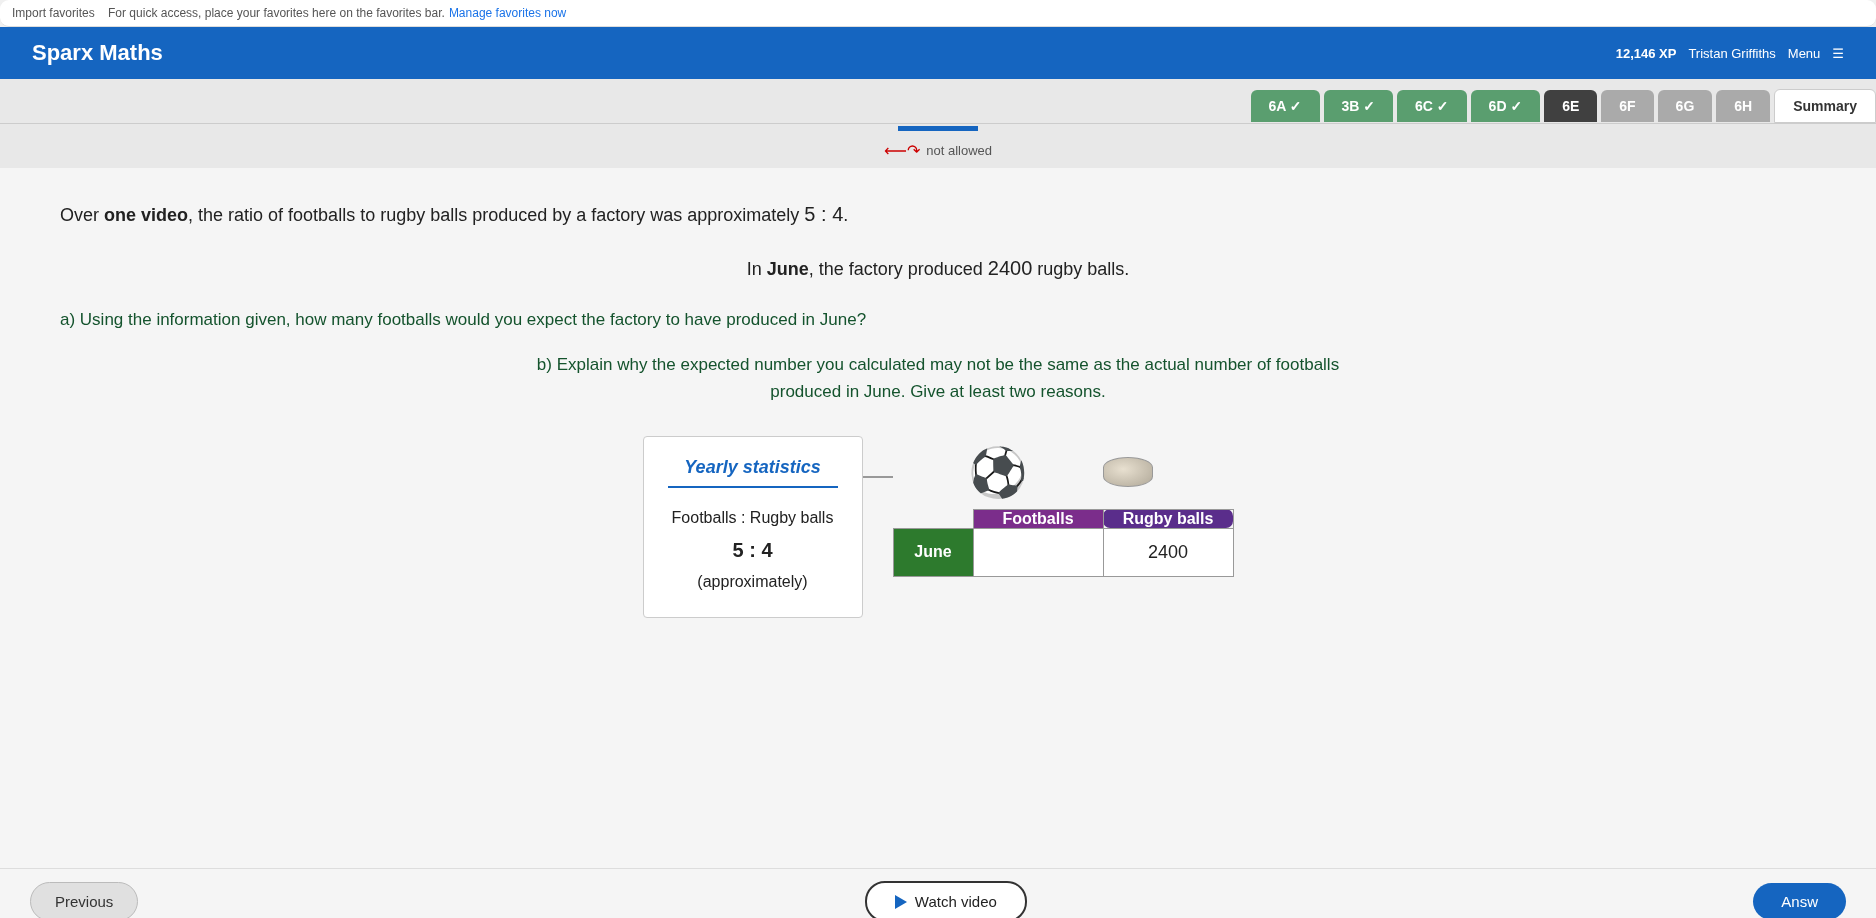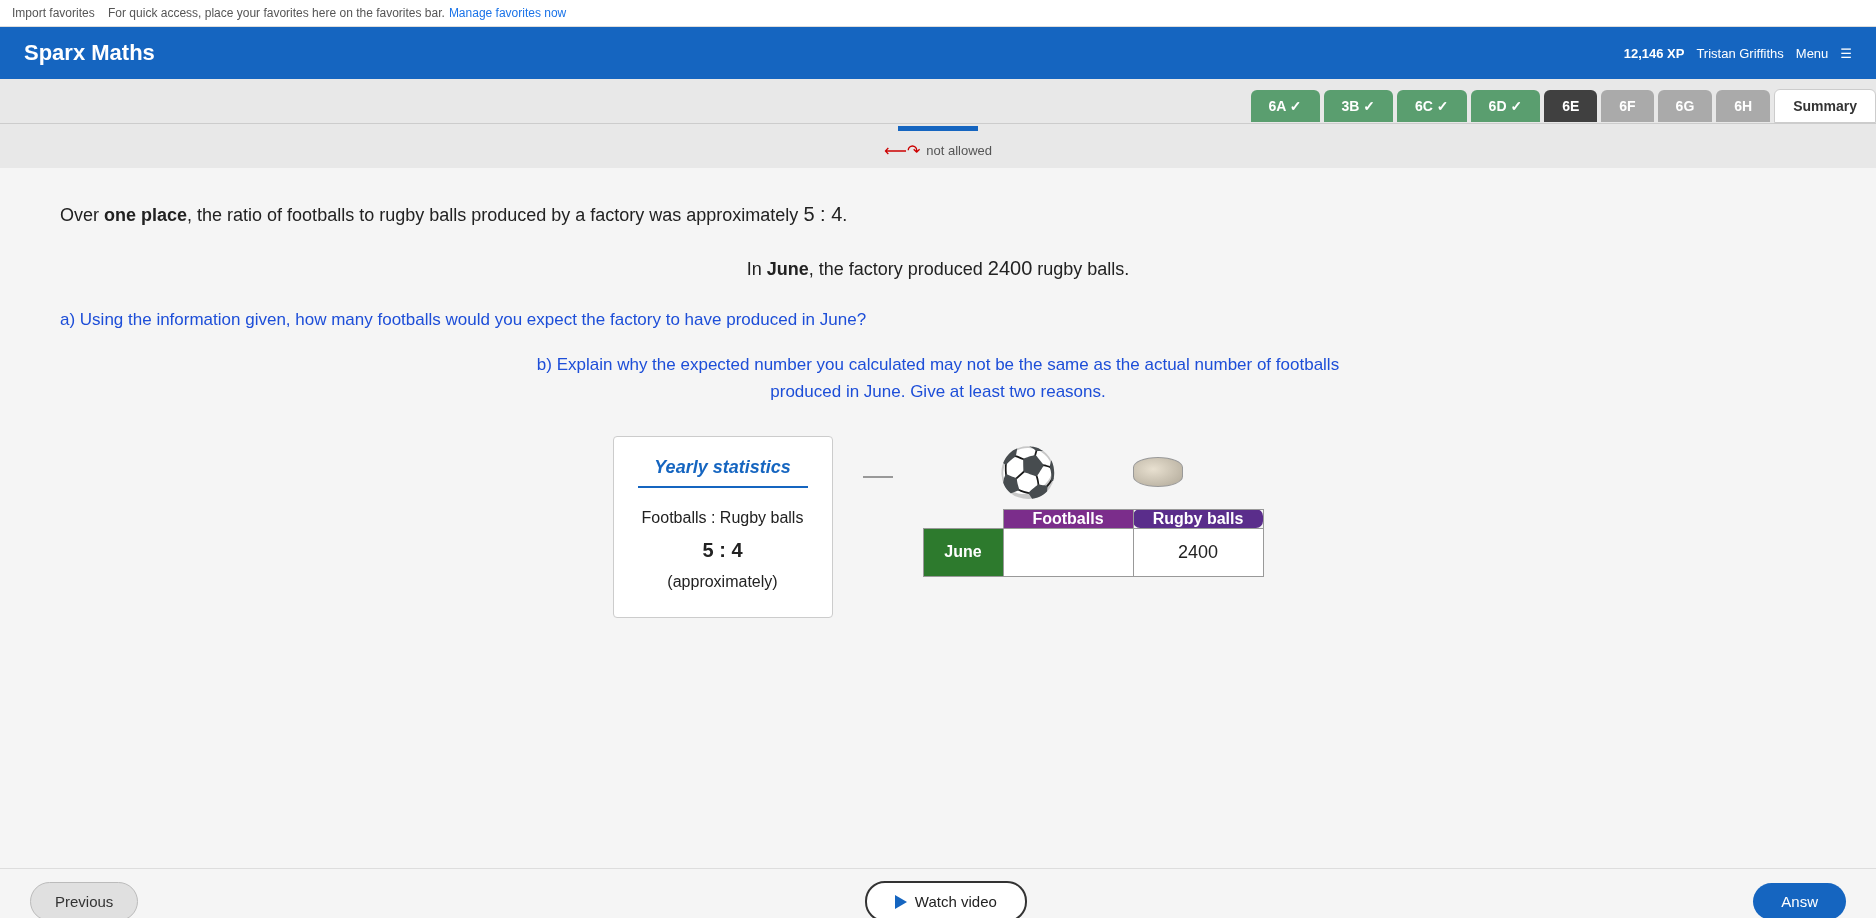--- a/index.html
+++ b/index.html
@@ -8,31 +8,32 @@
     
     .favorites-bar {
       background: #fff;
       padding: 6px 12px;
       font-size: 12px;
       color: #555;
       border-bottom: 1px solid #ddd;
       display: flex;
       align-items: center;
       gap: 4px;
+      border-radius: 9px;
     }
     .favorites-bar a { color: #1a73e8; text-decoration: none; }
 
     
     .top-nav {
       background: #1565c0;
       color: #fff;
       display: flex;
       align-items: center;
       justify-content: space-between;
-      padding: 0 24px;
+      padding: 0 32px;
       height: 52px;
     }
     .top-nav .brand {
       font-size: 22px;
       font-weight: bold;
       color: #fff;
     }
     .top-nav .right-info {
       font-size: 13px;
       display: flex;
@@ -112,31 +113,30 @@
       font-size: 18px;
       color: #222;
       margin-bottom: 22px;
       line-height: 1.6;
     }
     .question-text .bold { font-weight: bold; }
     .question-text .number { font-size: 20px; }
 
     .sub-question {
       font-size: 17px;
-      color: #1d4ed8;
+      color: #14532d;
       margin-bottom: 18px;
       line-height: 1.6;
     }
 
     
     .diagram-area {
       display: flex;
       justify-content: center;
       align-items: flex-start;
-      gap: 30px;
       margin-top: 30px;
     }
 
     .stats-card {
       background: #fff;
       border: 1px solid #ccc;
       border-radius: 4px;
       padding: 20px 24px;
       min-width: 220px;
       text-align: center;
@@ -335,21 +335,21 @@
 </div>
 
 <div class="not-allowed-bar">
   <span style="color:#c00; font-size:16px;">⟵↷</span>
   <span>not allowed</span>
 </div>
 
 <div class="main-content">
 
   <div class="question-text">
-    Over <span class="bold">one place</span>, the ratio of footballs to rugby balls produced by a factory was approximately <span class="number">5 : 4</span>.
+    Over <span class="bold">one video</span>, the ratio of footballs to rugby balls produced by a factory was approximately <span class="number">5 : 4</span>.
   </div>
 
   <div class="question-text" style="text-align:center;">
     In <span class="bold">June</span>, the factory produced <span class="number">2400</span> rugby balls.
   </div>
 
   <div class="sub-question">a) Using the information given, how many footballs would you expect the factory to have produced in June?</div>
 
   <div class="sub-question" style="text-align:center;">
     b) Explain why the expected number you calculated may not be the same as the actual number of footballs<br>

